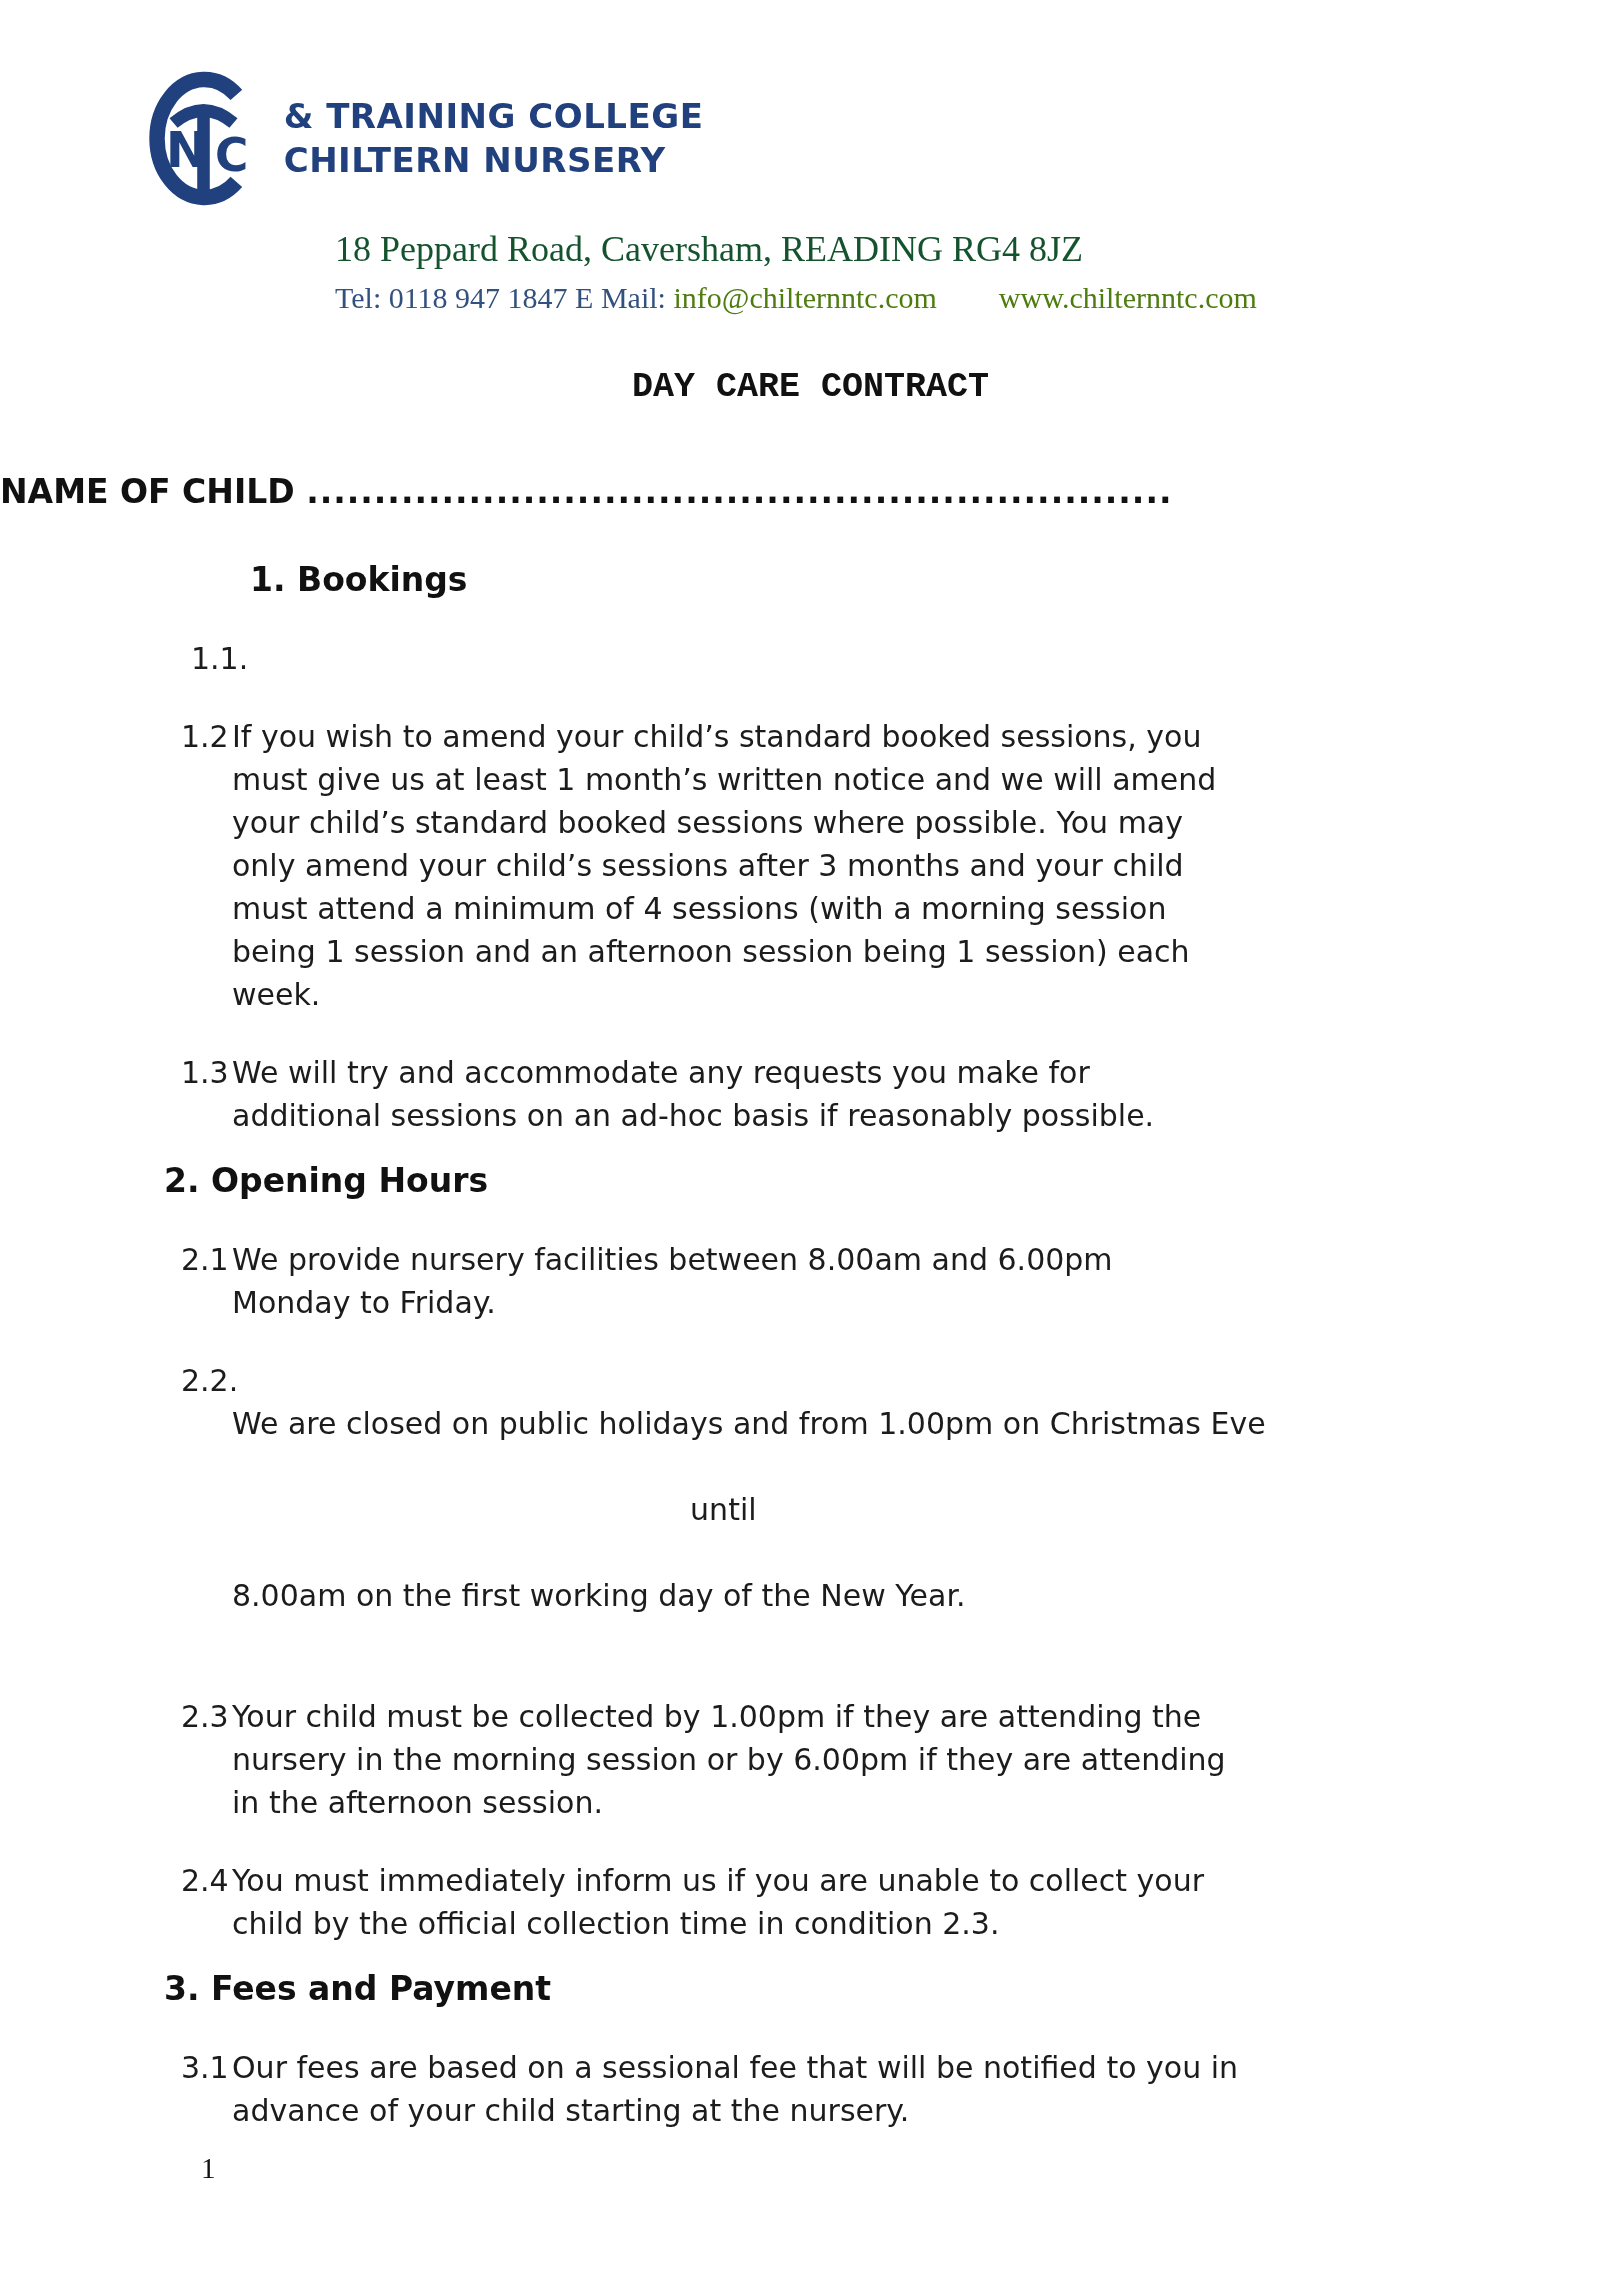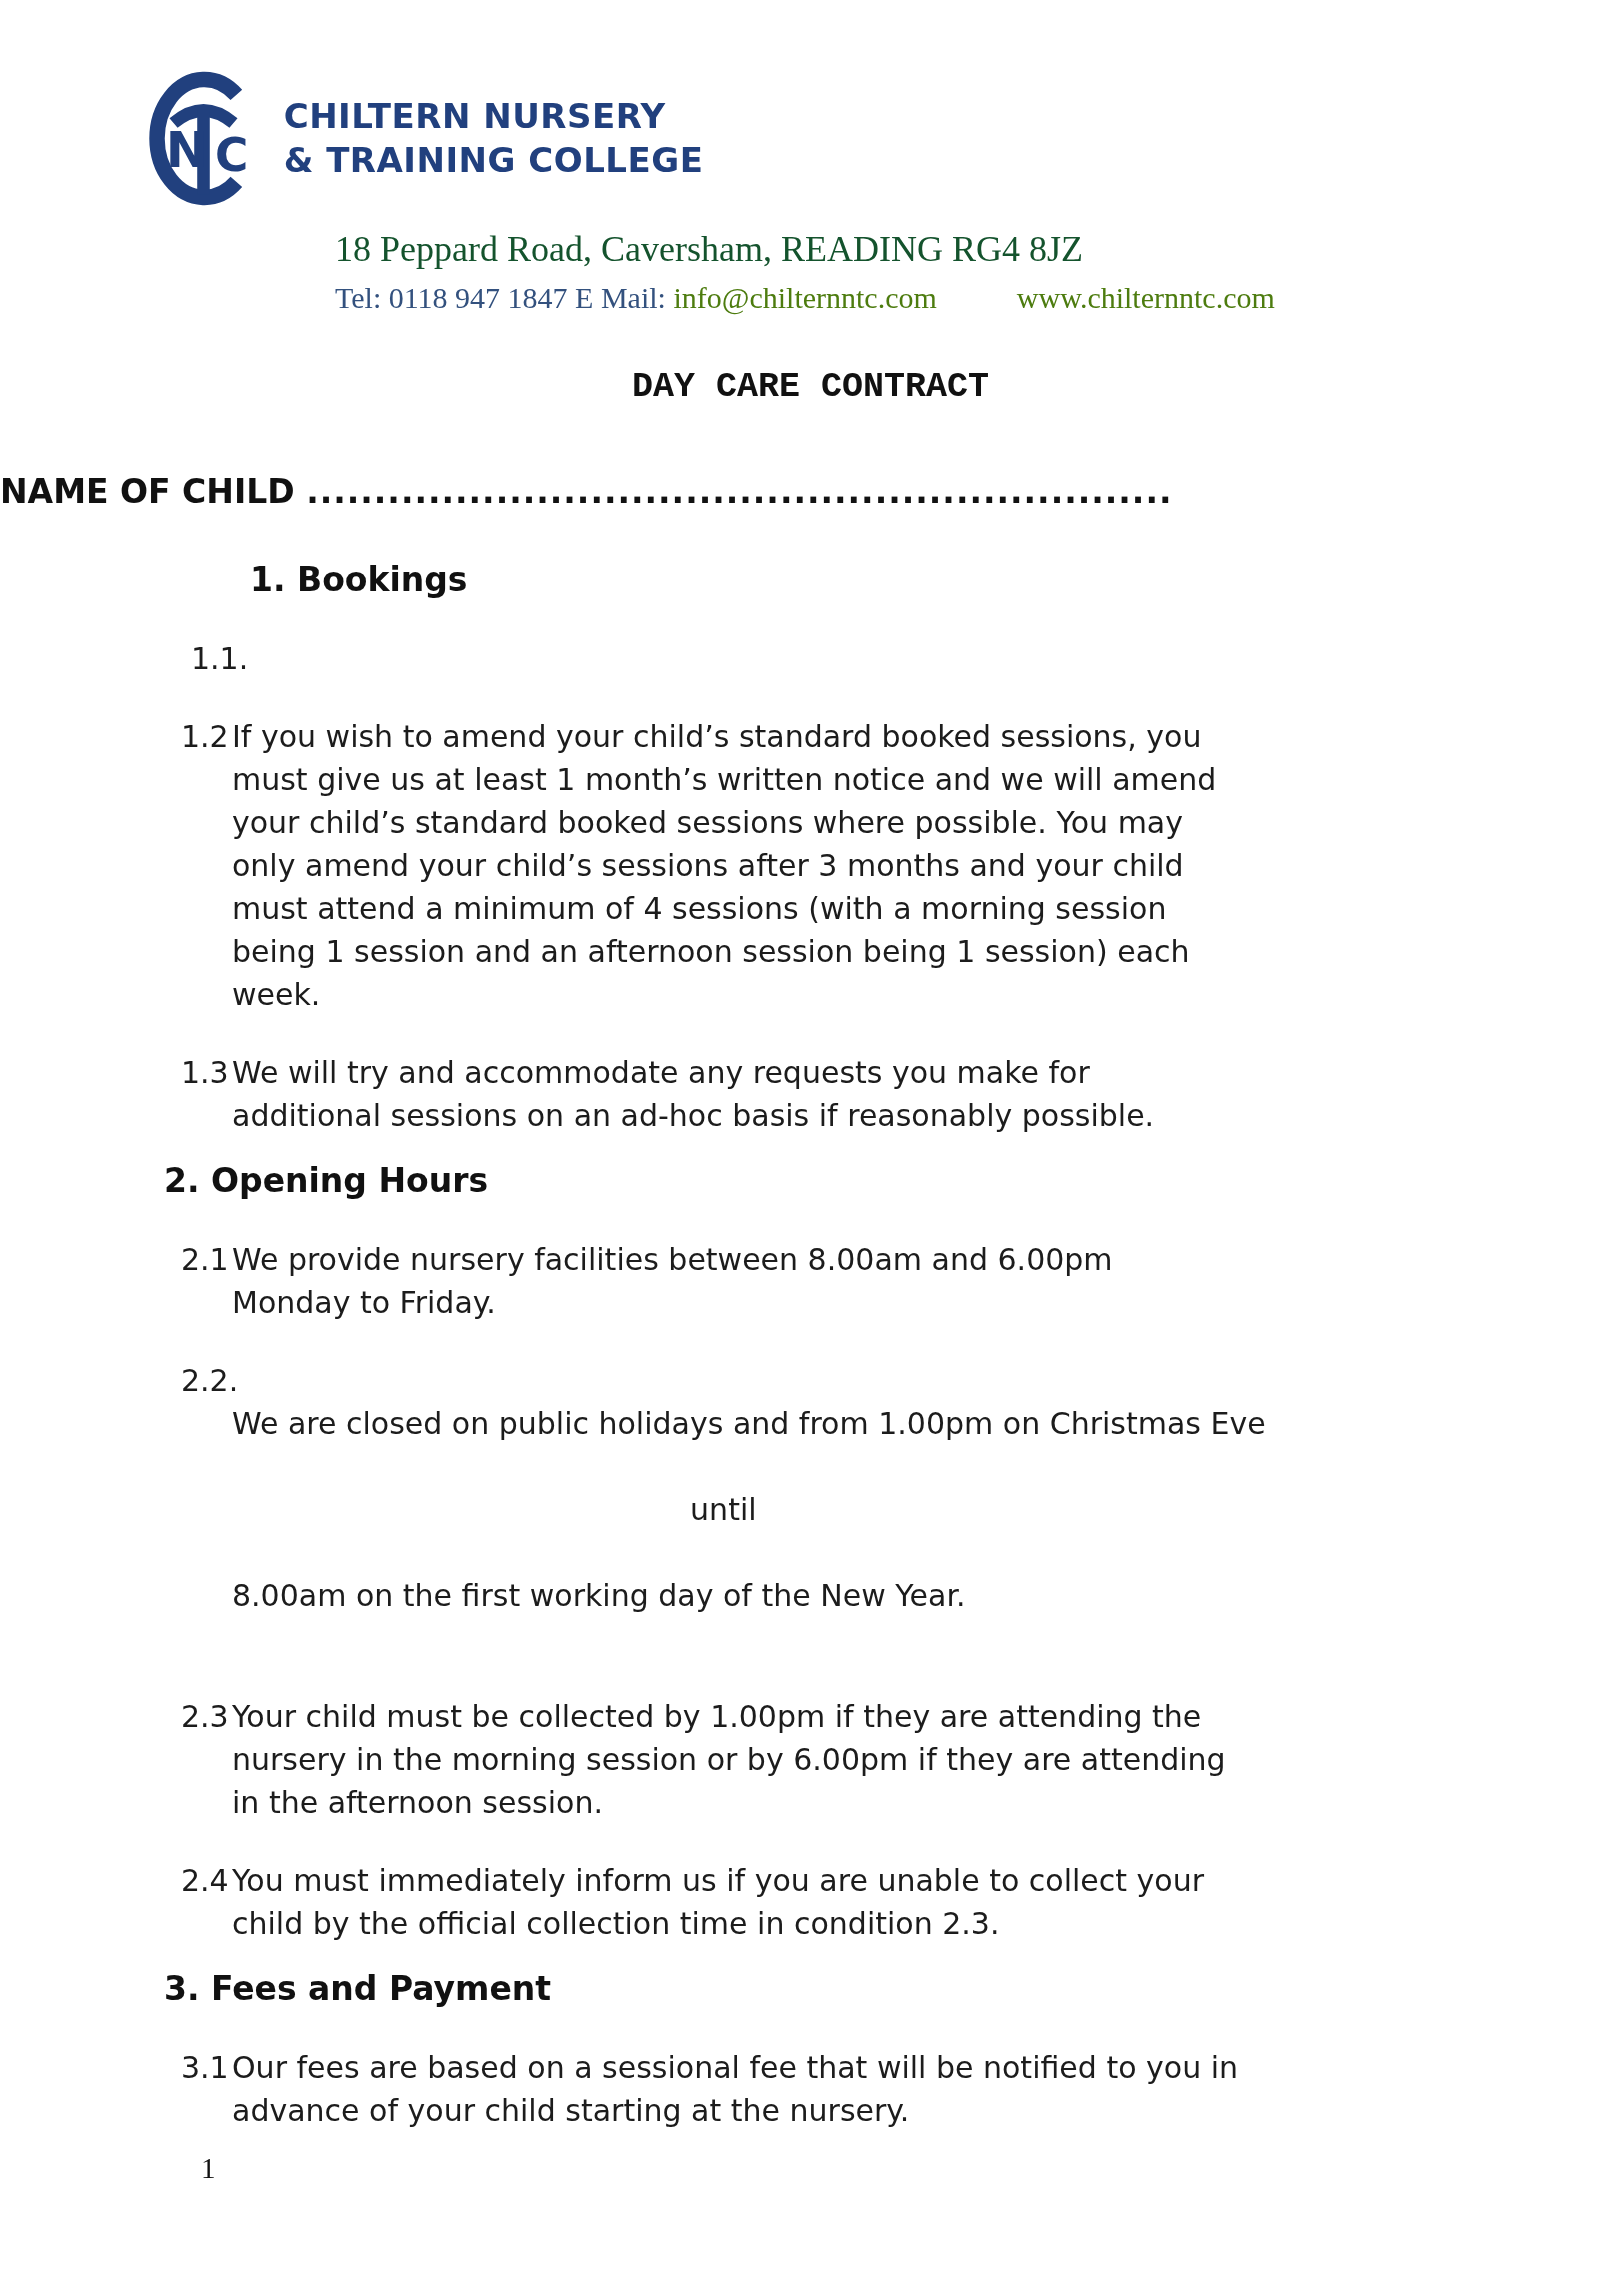--- a/index.html
+++ b/index.html
@@ -24,21 +24,21 @@
     font-size:34px;
     line-height:44px;
     letter-spacing:0.5px;
     color:#21407e;
   }
 
   .contact-block { margin-left:196px; margin-top:17.6px; font-family:"Liberation Serif", serif; }
   .address-line { font-size:36px; line-height:43px; color:#14532d; }
   .tel-line { font-size:30px; line-height:43px; color:#33517e; margin-top:5.9px; }
   .doc-link { color:#4d7c0f; cursor:pointer; }
-  .doc-link.website { margin-left:80px; }
+  .doc-link.website { margin-left:62px; }
 
   
   .doc-title {
     margin-top:45px;
     text-align:center;
     font-weight:bold;
     font-size:35px;
     line-height:46px;
     color:#111111;
     font-family:Liberation Mono, monospace;
@@ -95,22 +95,22 @@
   <div class="letterhead">
     <div class="logo-row">
       <svg class="logo-icon" viewBox="0 0 130 150" xmlns="http://www.w3.org/2000/svg">
         <path d="M 99 31 A 49 61 0 1 0 99 121" fill="none" stroke="#21407e" stroke-width="16"></path>
         <path d="M 34 60 Q 65 34 96 60" fill="none" stroke="#21407e" stroke-width="13"></path>
         <path d="M 65 46 L 65 134" fill="none" stroke="#21407e" stroke-width="13"></path>
         <text x="26" y="106" font-family="DejaVu Sans, sans-serif" font-size="52" font-weight="bold" fill="#21407e">N</text>
         <text x="77" y="110" font-family="DejaVu Sans, sans-serif" font-size="47" font-weight="bold" fill="#21407e">C</text>
       </svg>
       <div class="brand-text">
+        <div class="brand-line">&amp; TRAINING COLLEGE</div>
         <div class="brand-line">CHILTERN NURSERY</div>
-        <div class="brand-line">&amp; TRAINING COLLEGE</div>
       </div>
     </div>
 
     <div class="contact-block">
       <div class="address-line">18 Peppard Road, Caversham, READING RG4 8JZ</div>
       <div class="tel-line">
         <span>Tel: 0118 947 1847 E Mail: </span><a class="doc-link email">info@chilternntc.com</a><a class="doc-link website">www.chilternntc.com</a>
       </div>
     </div>
   </div>

